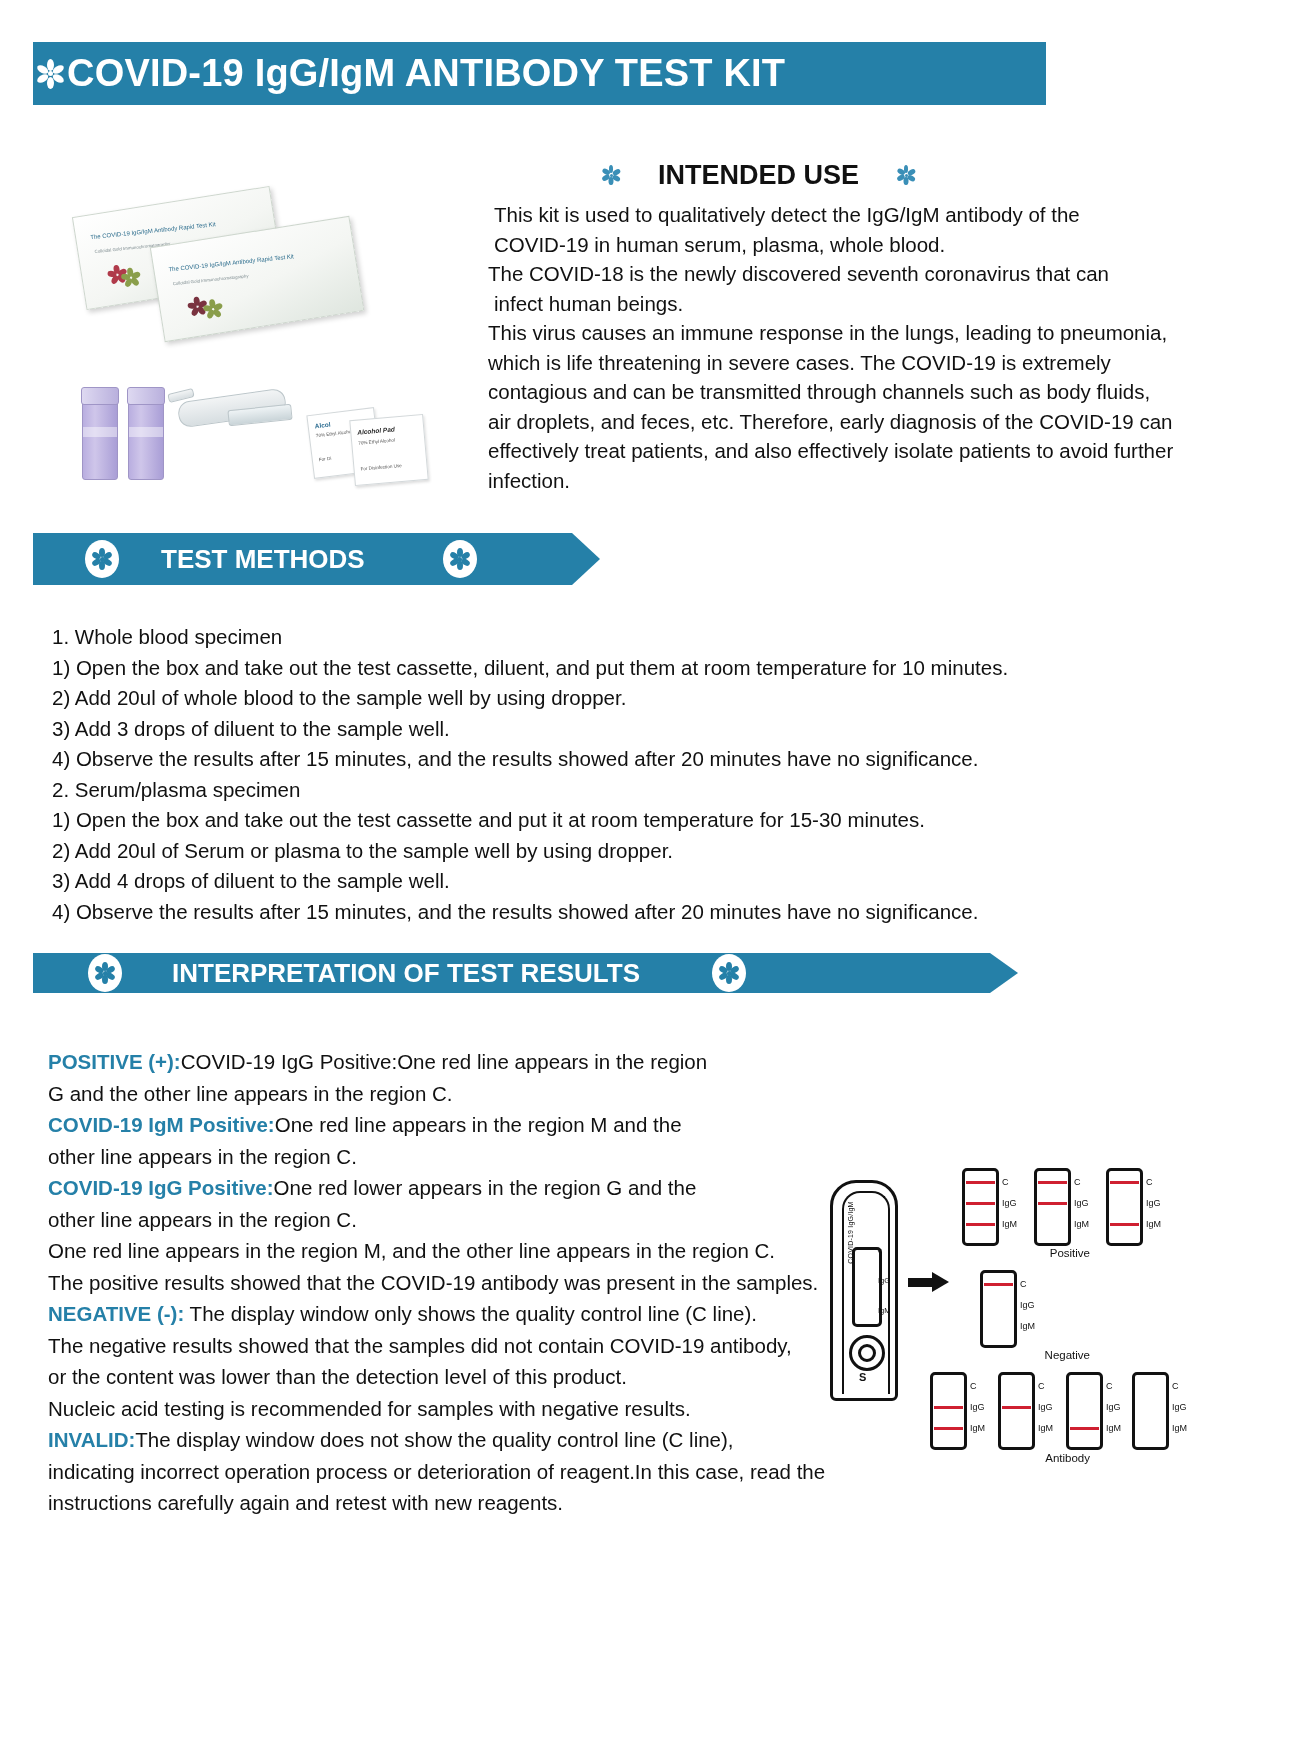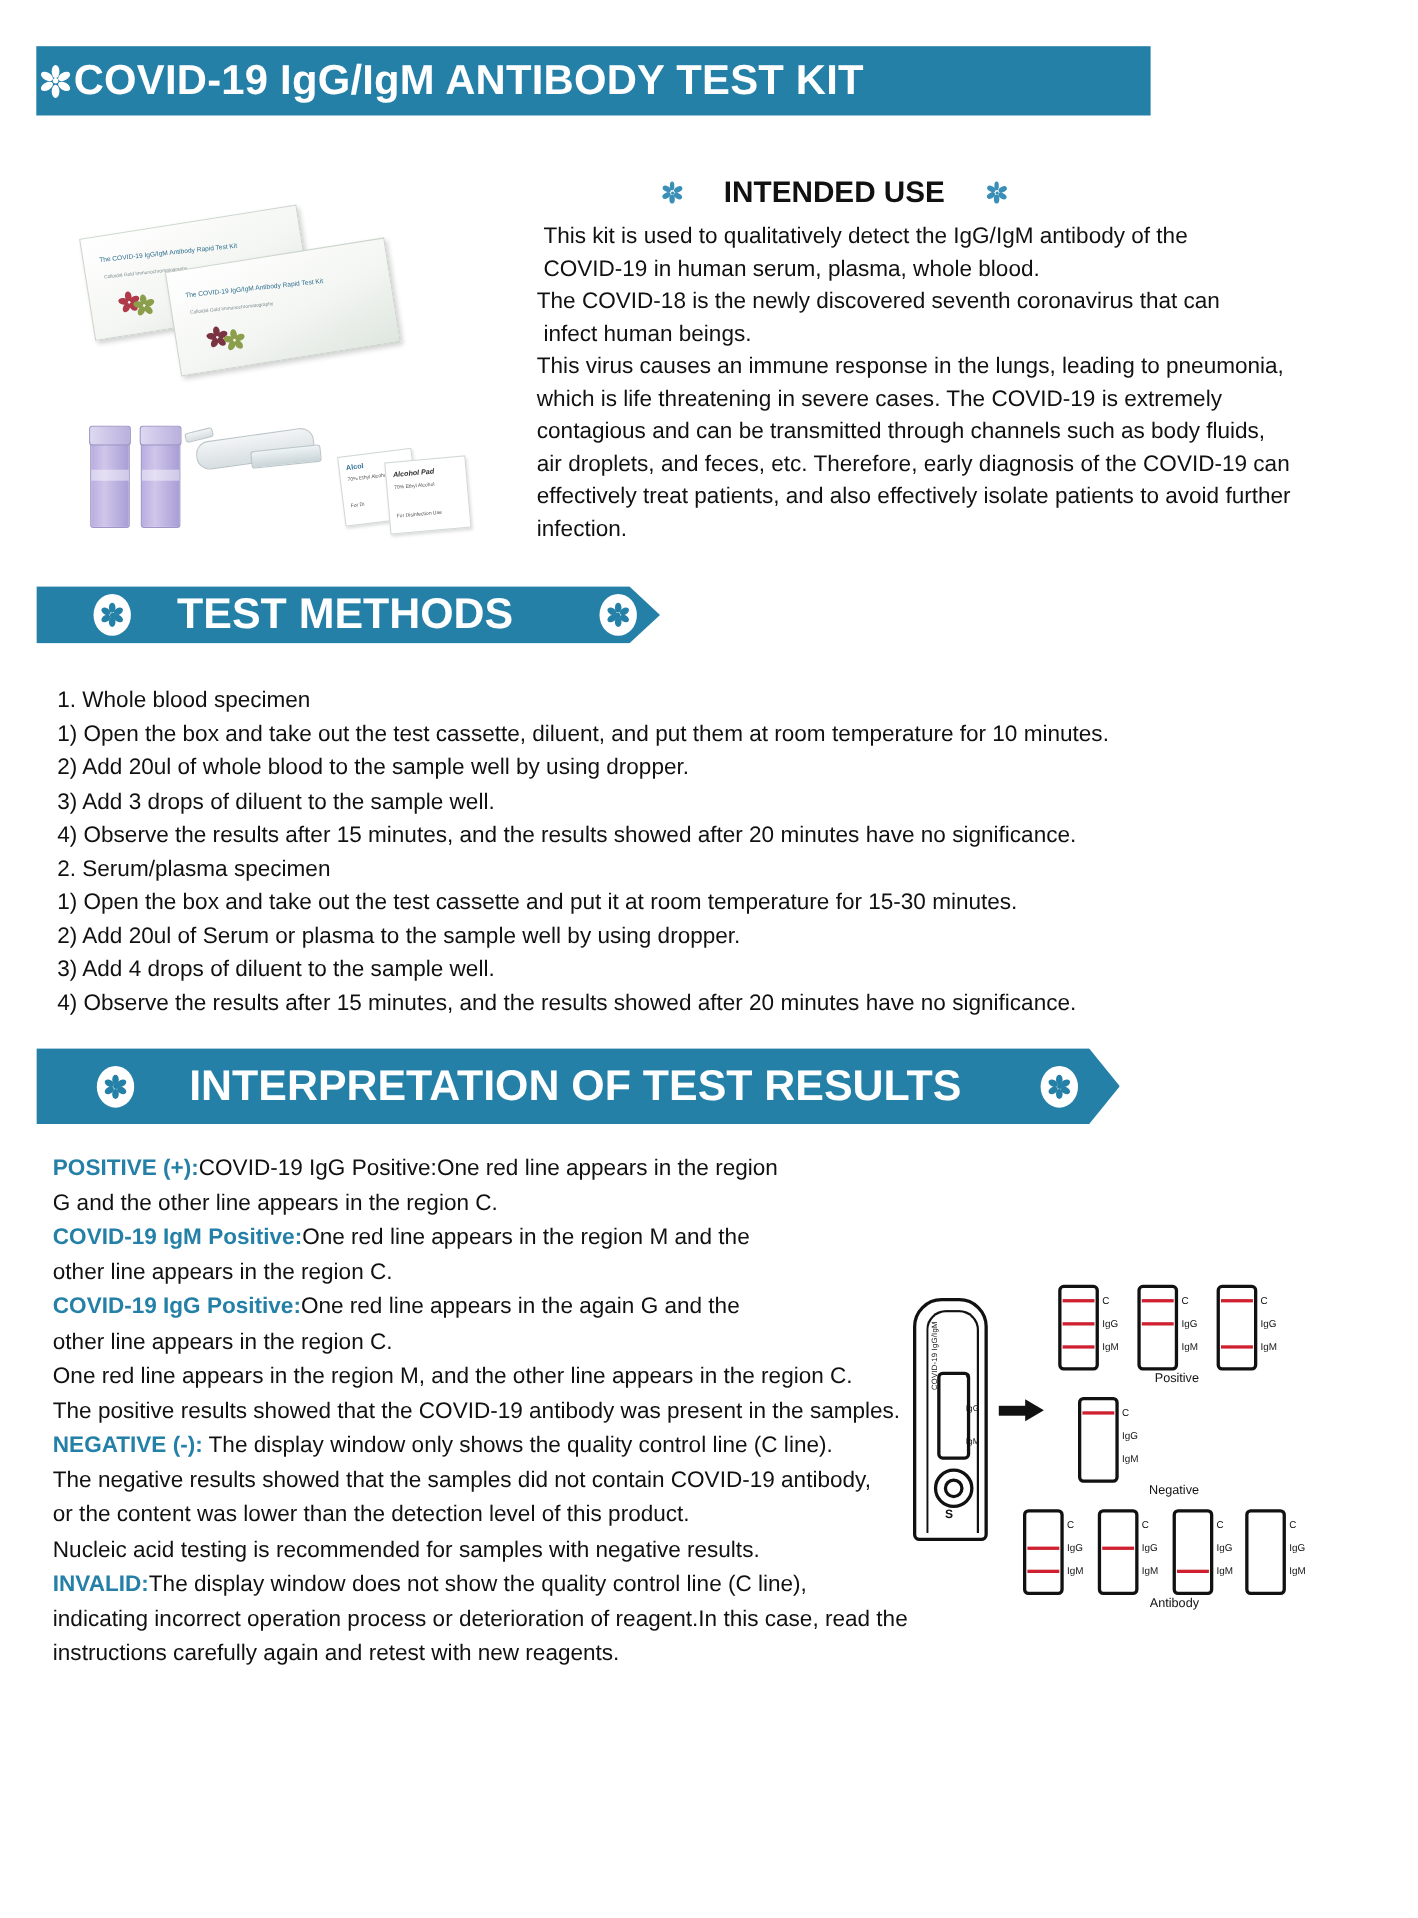--- a/index.html
+++ b/index.html
@@ -211,33 +211,33 @@
     background: #2580a8;
     display: flex;
     align-items: center;
     color: #fff;
   }
   .banner.pennant {
     clip-path: polygon(0 0, calc(100% - 28px) 0, 100% 50%, calc(100% - 28px) 100%, 0 100%);
   }
   .banner h2 {
     margin: 0;
-    font-size: 39px;
+    font-size: 26px;
     font-weight: bold;
     white-space: nowrap;
     color: #ffffff;
     text-align: right;
   }
 
   .banner-methods { left: 33px; top: 533px; width: 567px; height: 52px; }
   .banner-methods .flower-badge:first-of-type { margin-left: 52px; }
   .banner-methods h2 { margin-left: 42px; }
   .banner-methods .flower-badge:last-of-type { margin-left: 78px; }
 
-  .banner-interp { left: 33px; top: 953px; width: 985px; height: 69px; }
+  .banner-interp { left: 33px; top: 953px; width: 985px; height: 40px; }
   .banner-interp .flower-badge:first-of-type { margin-left: 55px; }
   .banner-interp h2 { margin-left: 50px; }
   .banner-interp .flower-badge:last-of-type { margin-left: 72px; }
 
   
   .methods-body {
     position: absolute;
     left: 52px;
     top: 622px;
     width: 1010px;
@@ -555,21 +555,21 @@
         <i></i>
         <b></b>
     </span>
   </div>
 
   <div class="interp-body" id="interp-lines">
       <div class="ln"><span class="hl">POSITIVE (+):</span><span>COVID-19 IgG Positive:One red line appears in the region</span></div>
       <div class="ln"><span>G and the other line appears in the region C.</span></div>
       <div class="ln"><span class="hl">COVID-19 IgM Positive:</span><span>One red line appears in the region M and the</span></div>
       <div class="ln"><span>other line appears in the region C.</span></div>
-      <div class="ln"><span class="hl">COVID-19 IgG Positive:</span><span>One red line appears in the again G and the</span></div>
+      <div class="ln"><span class="hl">COVID-19 IgG Positive:</span><span>One red lower appears in the region G and the</span></div>
       <div class="ln"><span>other line appears in the region C.</span></div>
       <div class="ln"><span>One red line appears in the region M, and the other line appears in the region C.</span></div>
       <div class="ln"><span>The positive results showed that the COVID-19 antibody was present in the samples.</span></div>
       <div class="ln"><span class="hl">NEGATIVE (-):</span><span> The display window only shows the quality control line (C line).</span></div>
       <div class="ln"><span>The negative results showed that the samples did not contain COVID-19 antibody,</span></div>
       <div class="ln"><span>or the content was lower than the detection level of this product.</span></div>
       <div class="ln"><span>Nucleic acid testing is recommended for samples with negative results.</span></div>
       <div class="ln"><span class="hl">INVALID:</span><span>The display window does not show the quality control line (C line),</span></div>
       <div class="ln"><span>indicating incorrect operation process or deterioration of reagent.In this case, read the</span></div>
       <div class="ln"><span> instructions carefully again and retest with new reagents.</span></div>

